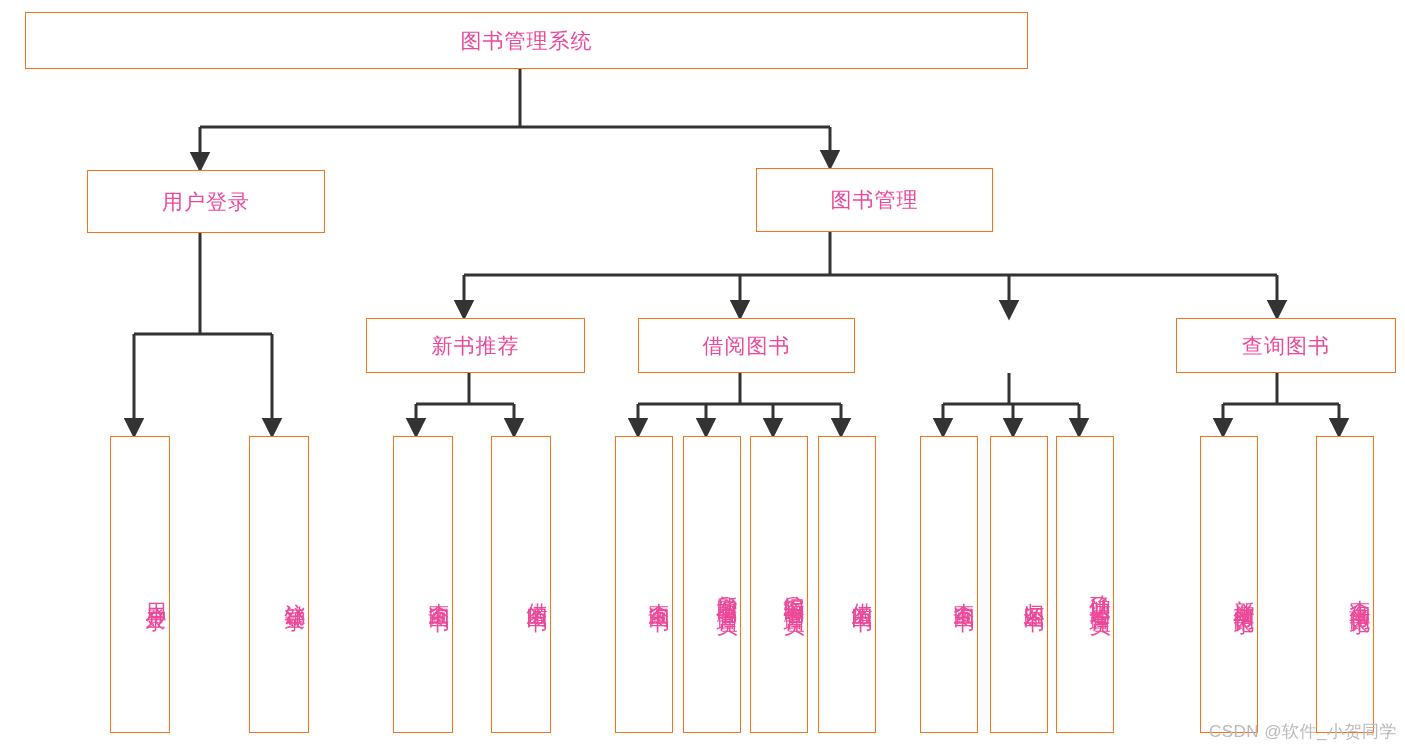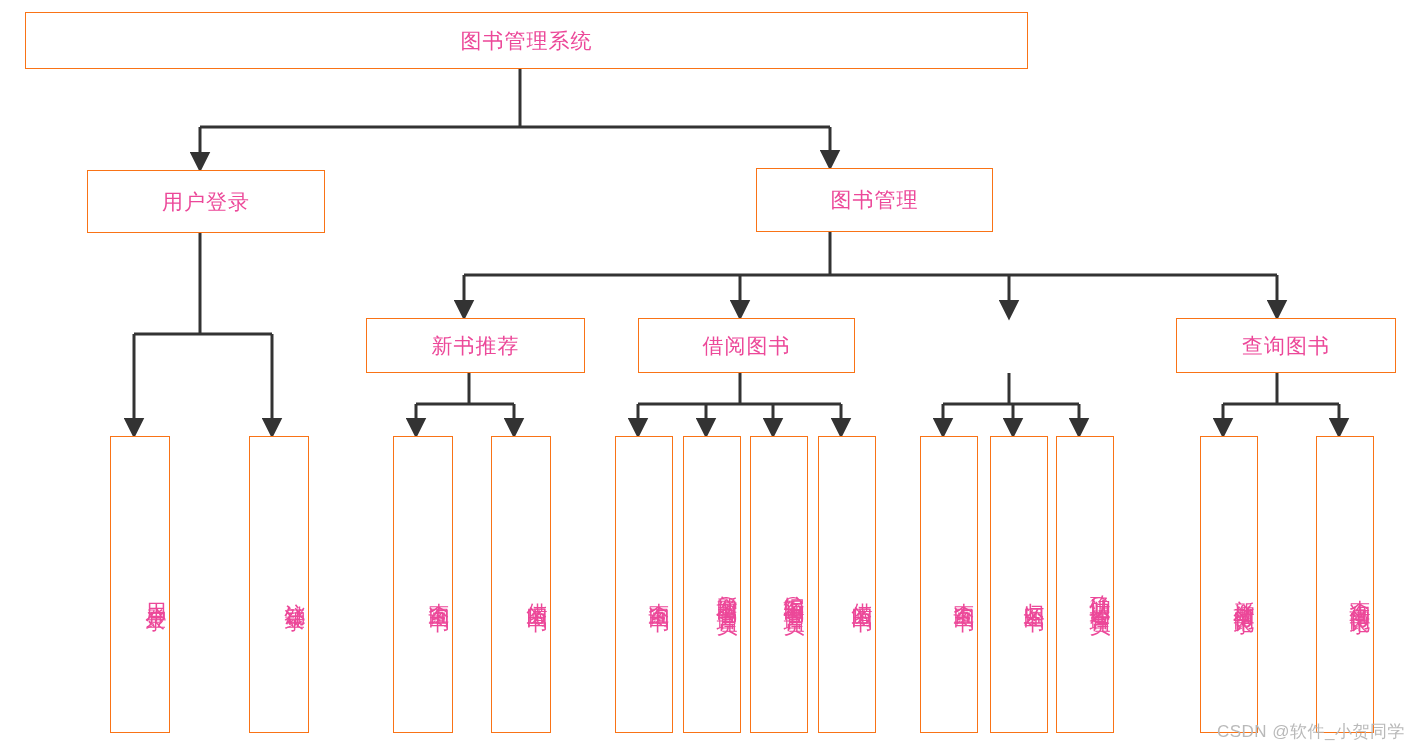--- a/index.html
+++ b/index.html
@@ -49,21 +49,21 @@
     letter-spacing: 3px;
     padding-top: 14px;
     align-items: flex-start;
     justify-content: center;
   }
   .node.vert > span {
     display: block;
   }
   #watermark {
     position: absolute;
-    right: 0;
+    right: 8px;
     bottom: 4px;
     font-size: 17px;
     color: #b9b9b9;
     letter-spacing: 0.5px;
     white-space: nowrap;
   }
 </style>
 </head>
 <body>
 

